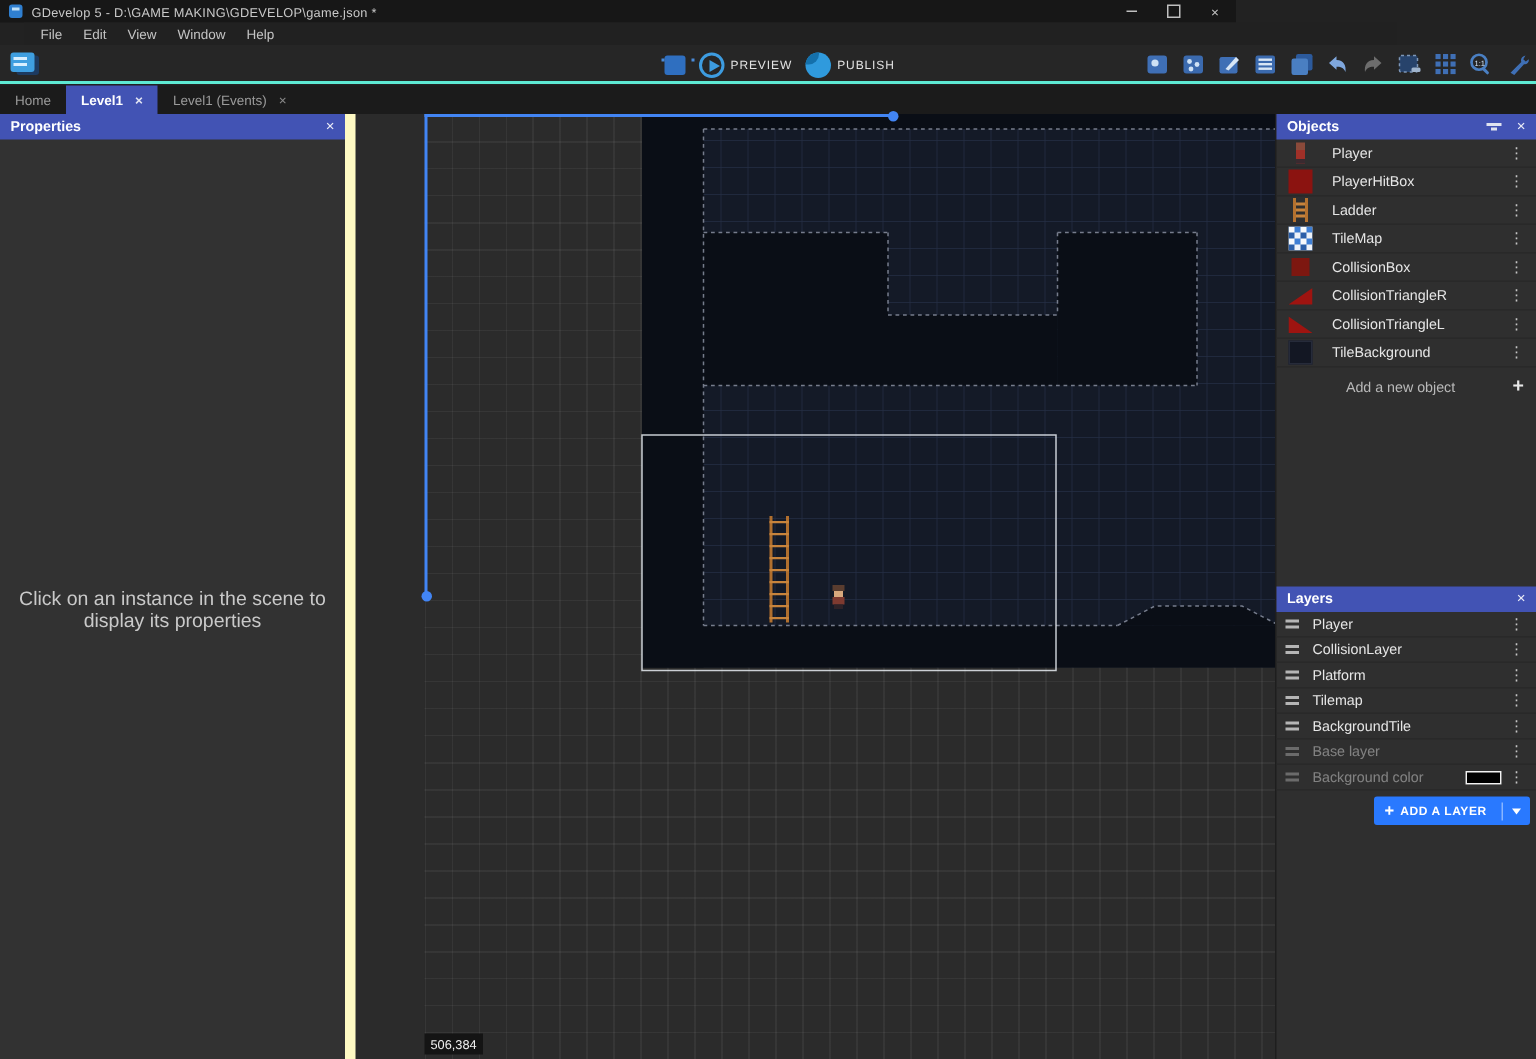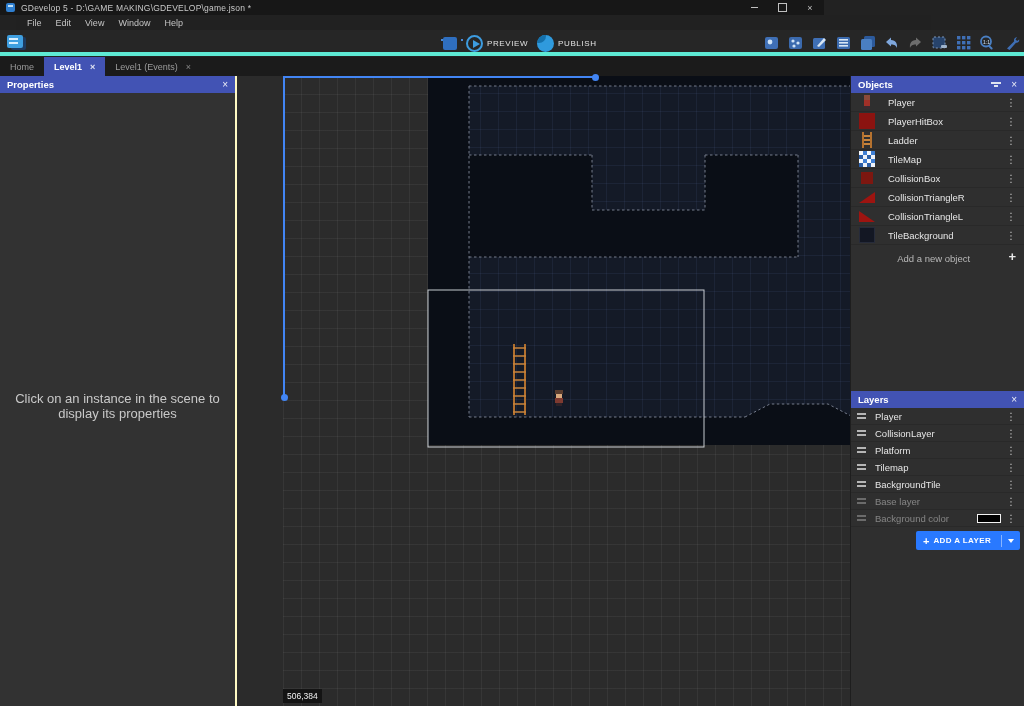--- a/index.html
+++ b/index.html
@@ -19,21 +19,21 @@
   .wc-min::before { content:""; width:7px; height:1px; background:#c0c0c0; }
   .wc-max::before { content:""; width:7px; height:7px; border:1px solid #c0c0c0; }
 
   
   .menubar { position:absolute; top:15px; left:16px; width:915px; height:15px;
              background:#212121; display:flex; align-items:center; padding-left:4px; }
   .menu-item { font-size:9px; color:#c4c4c4; padding:0 7px; cursor:default; }
 
   
   .toolbar { position:absolute; top:30px; left:0; width:1024px; height:26px;
-             background:#262626; border-bottom:4px solid #5eead4; }
+             background:#262626; border-bottom:2px solid #5eead4; }
   .gdlogo { position:absolute; left:6px; top:4px; width:22px; height:18px; }
   .gdlogo .back { position:absolute; left:5px; top:3px; width:15px; height:13px; background:#1d3a5f; border-radius:2px; }
   .gdlogo .front { position:absolute; left:1px; top:1px; width:16px; height:13px; background:#3f9fe0; border-radius:2px; }
   .gdlogo .front::before { content:""; position:absolute; left:2px; top:3px; width:9px; height:2px; background:#d8efff; box-shadow:0 4px 0 #d8efff; }
   .toolbar-center { position:absolute; left:443px; top:0; height:26px; display:flex; align-items:center; gap:9px; }
   .tb-label { font-size:8px; color:#e2e2e2; letter-spacing:.6px; margin-left:4px; }
   .tb-group { display:flex; align-items:center; }
   .icon-debug { width:14px; height:13px; background:#2f6fc0; border-radius:2px; position:relative; }
   .icon-debug::before { content:""; position:absolute; left:-2px; top:2px; width:18px; height:2px;
       border-left:2px solid #4a8ad8; border-right:2px solid #4a8ad8; }
@@ -51,21 +51,21 @@
             background:#1b1b1b; display:flex; align-items:flex-end; }
   .tab { height:19px; display:flex; align-items:center; padding:0 10px; font-size:9px; color:#9b9b9b; gap:8px; }
   .tab.active { background:#4253b4; color:#fff; font-weight:bold; }
   .tab .close { display:none; font-size:9px; color:inherit; opacity:.85; }
   .tab.show-close .close { display:inline; }
 
   
   .main { position:absolute; top:76px; left:0; width:1024px; height:630px; background:#2b2b2b; }
 
   
-  .props { position:absolute; left:0; top:0; width:237px; height:630px; background:#323232; border-right:2px solid #fef9c3; }
+  .props { position:absolute; left:0; top:0; width:237px; height:630px; background:#323232; border-right:7px solid #fef9c3; }
   .panel-header { height:17px; background:#4253b4; color:#fff; display:flex; align-items:center;
                   padding:0 7px; font-size:9.5px; font-weight:bold; }
   .panel-header .spacer { flex:1; }
   .panel-header .hx { font-size:10px; font-weight:normal; opacity:.9; padding-left:6px; }
   .props-hint { position:absolute; top:315px; left:0; width:100%; text-align:center;
                 font-size:13px; color:#c9c9c9; }
 
   
   .scene { position:absolute; left:238px; top:0; width:610px; height:630px; background:#2b2b2b;
      background-image:

